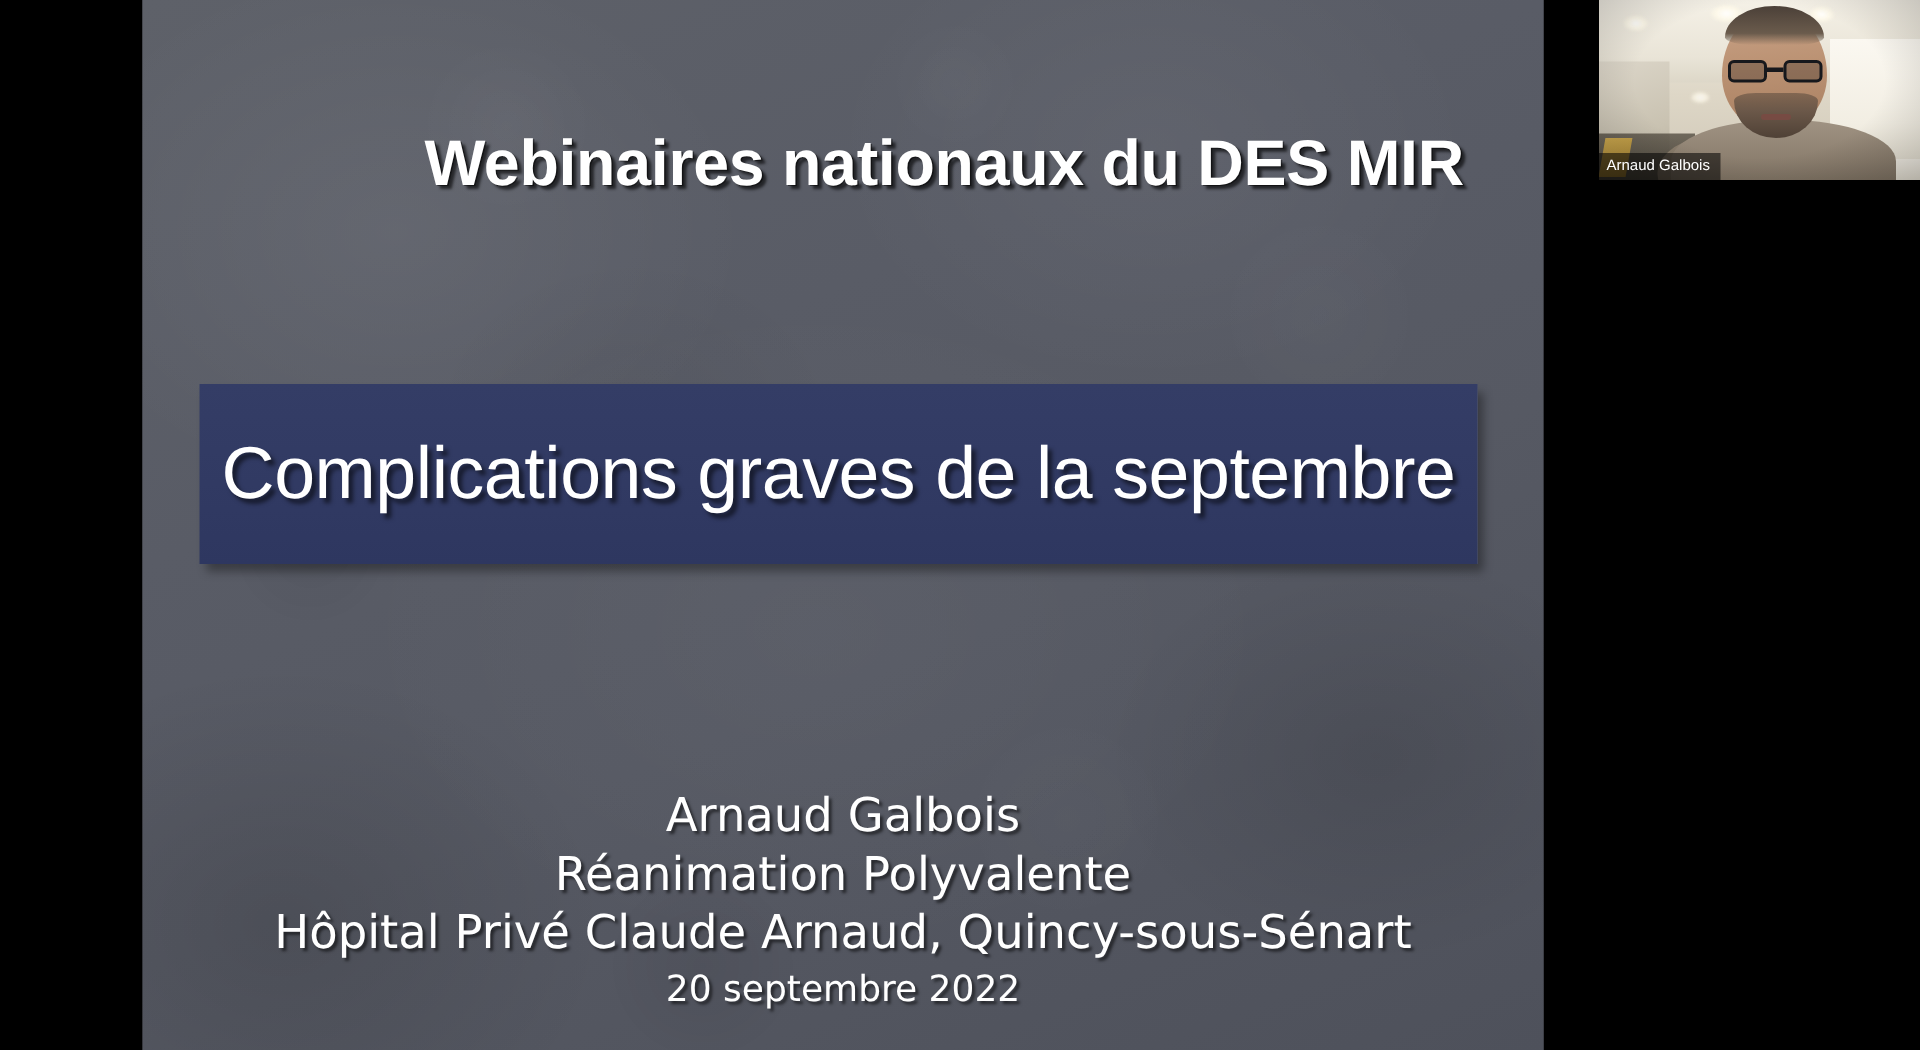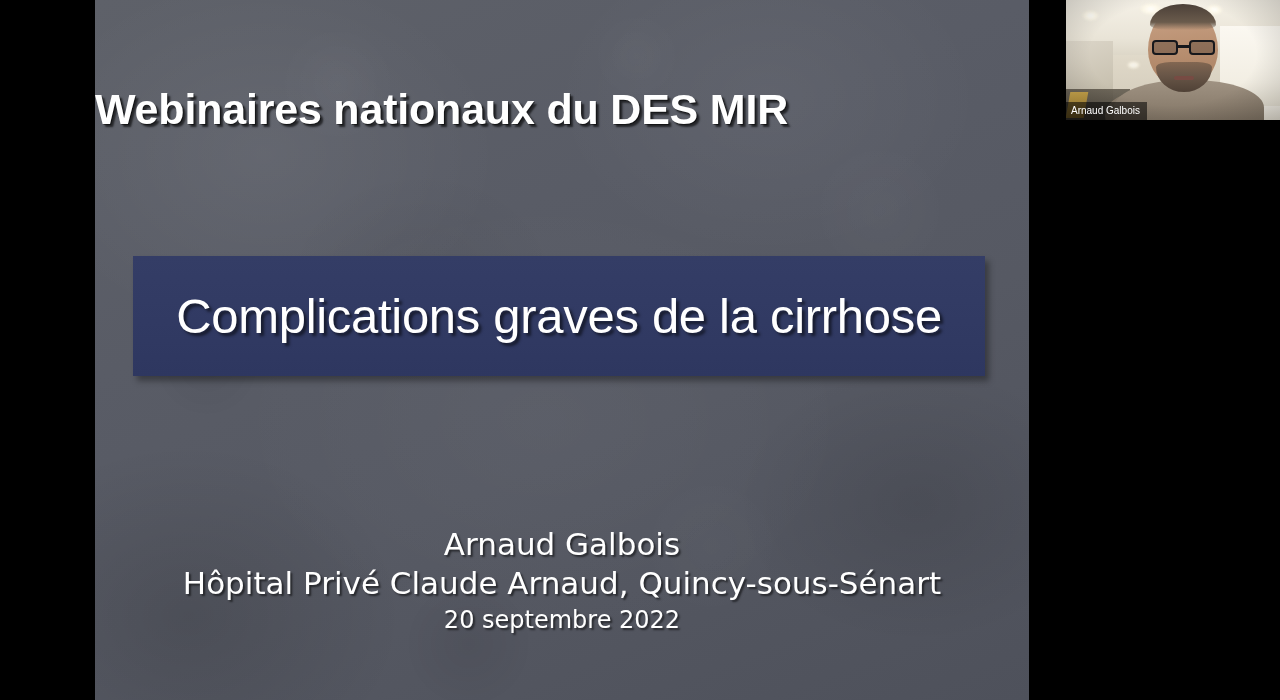--- a/index.html
+++ b/index.html
@@ -56,21 +56,21 @@
     opacity: .9;
   }
   #slide > * { position: relative; z-index: 2; }
 
   
   .slide-heading {
     position: absolute;
     left: 0;
     top: 85px;
     width: 881px;
-    text-align: left;
+    text-align: right;
     color: #ffffff;
     font-family: "Liberation Sans", sans-serif;
     font-weight: bold;
     font-size: 43px;
     letter-spacing: -0.2px;
     text-shadow: 3px 3px 2px rgba(0,0,0,0.62), 1px 1px 0 rgba(0,0,0,0.45);
     white-space: nowrap;
   }
 
   
@@ -277,25 +277,26 @@
 <div id="screen">
 
   <div class="letterbox left"></div>
   <div class="letterbox right"></div>
 
   <div id="slide">
 
     <div class="slide-heading">Webinaires nationaux du DES MIR</div>
 
     <div class="title-band">
-      <span class="title-band-text">Complications graves de la cirrhose</span>
+      <span class="title-band-text">Complications graves de la septembre</span>
     </div>
 
     <div class="author-block">
       <span class="author-line l1">Arnaud Galbois</span>
+      <span class="author-line l2">Réanimation Polyvalente</span>
       <span class="author-line l3">Hôpital Privé Claude Arnaud, Quincy-sous-Sénart</span>
       <span class="author-line l4">20 septembre 2022</span>
     </div>
 
   </div>
 
   <div id="webcam">
     <div class="cam-room">
       <div class="cam-ceiling"></div>
       <div class="cam-light a"></div>

